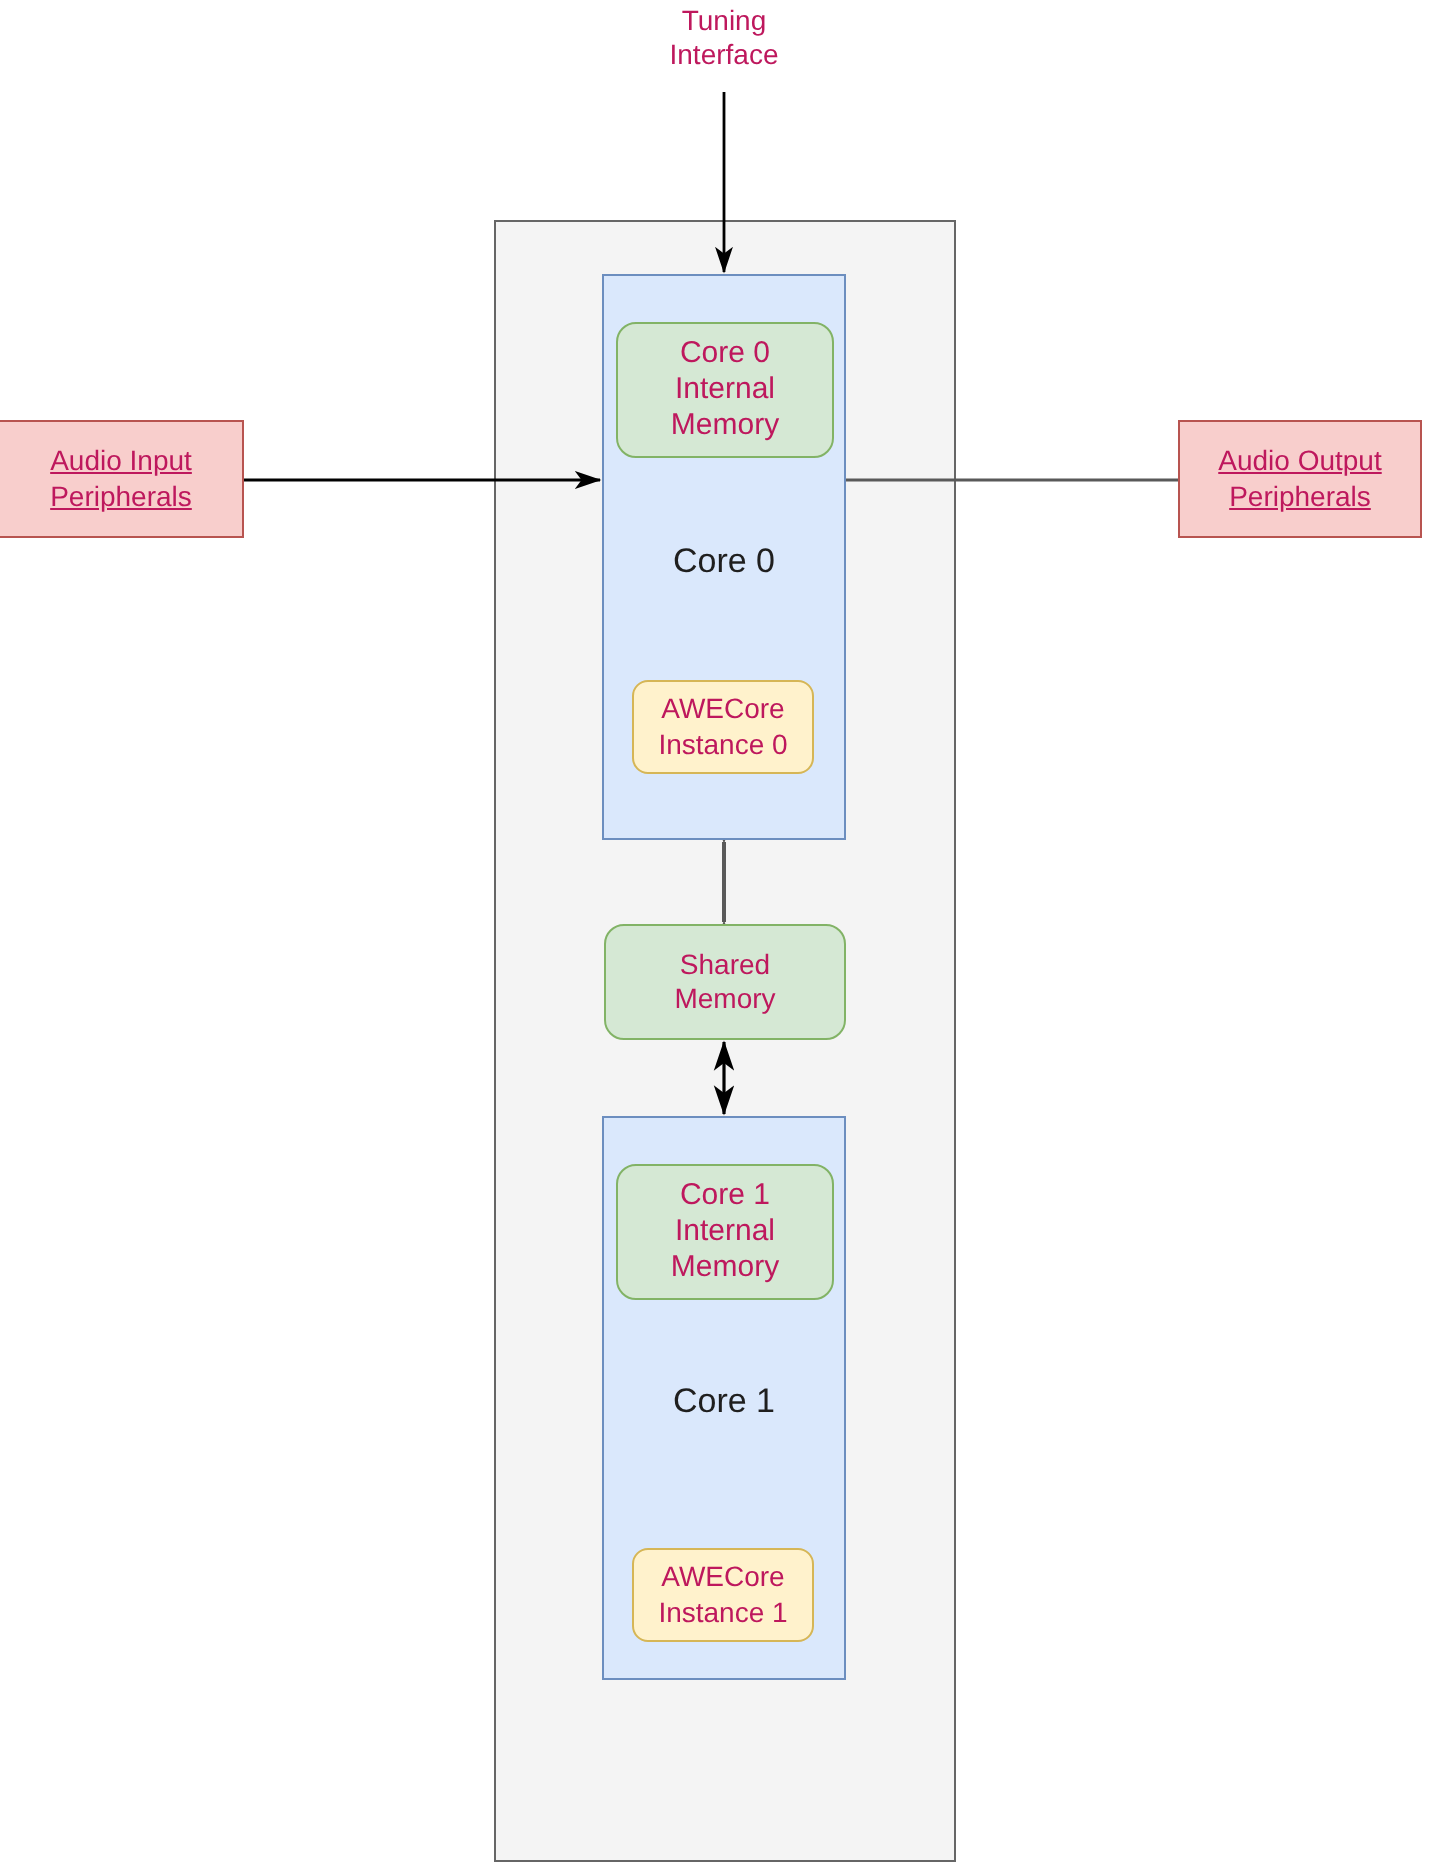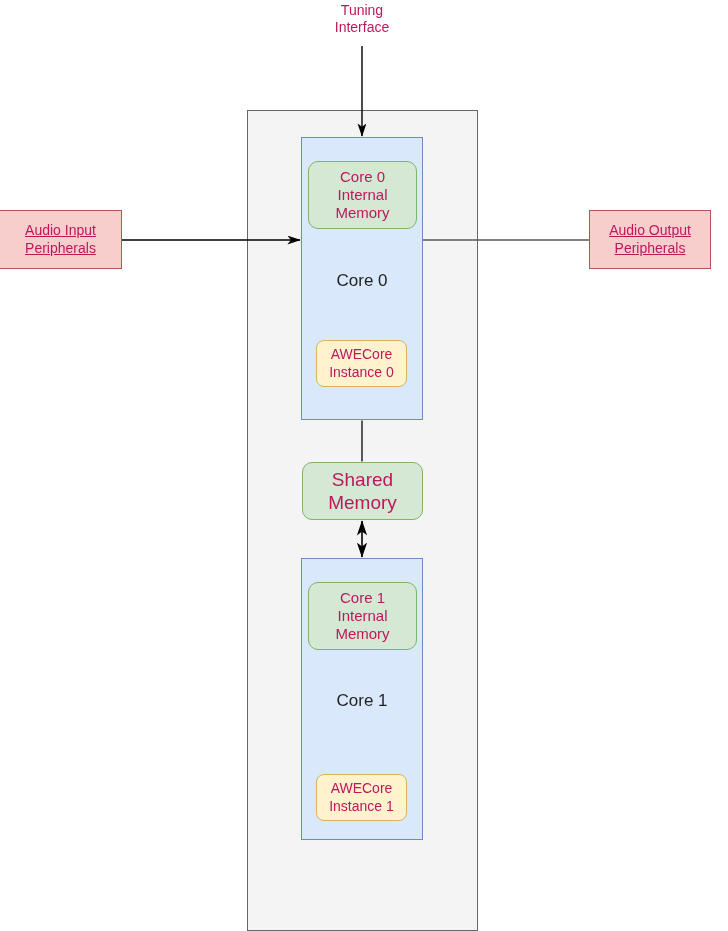--- a/index.html
+++ b/index.html
@@ -75,21 +75,21 @@
   .memory-block {
     background: #d5e8d4;
     border: 1px solid #82b366;
     border-radius: 10px;
     font-size: 15px;
   }
   #core0-memory { left: 308px; top: 161px; width: 109px; height: 68px; }
   #core1-memory { left: 308px; top: 582px; width: 109px; height: 68px; }
   #shared-memory {
     left: 302px; top: 462px; width: 121px; height: 58px;
-    font-size: 19px;
+    font-size: 14px;
   }
 
   
   .awe-block {
     background: #fff2cc;
     border: 1px solid #d6b656;
     border-radius: 8px;
     font-size: 14px;
     left: 316px;
     width: 91px;

